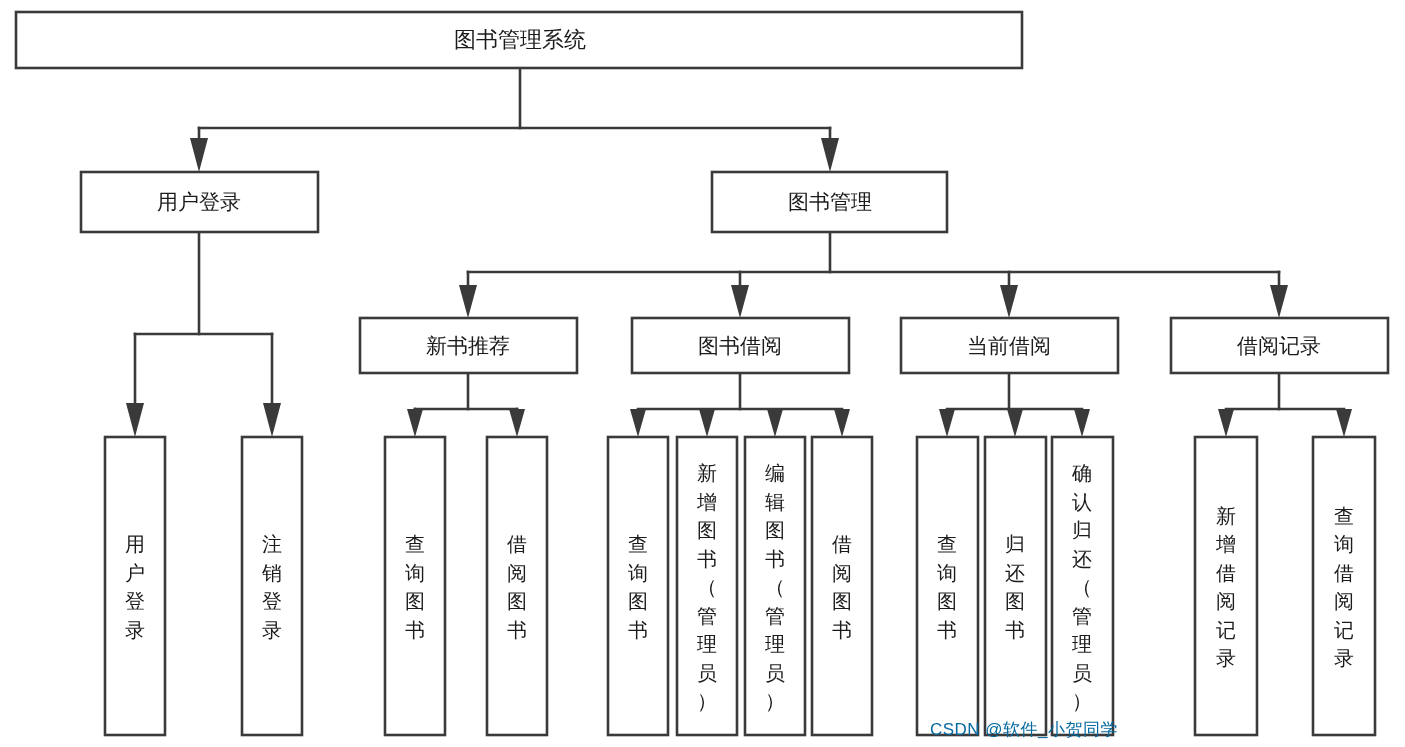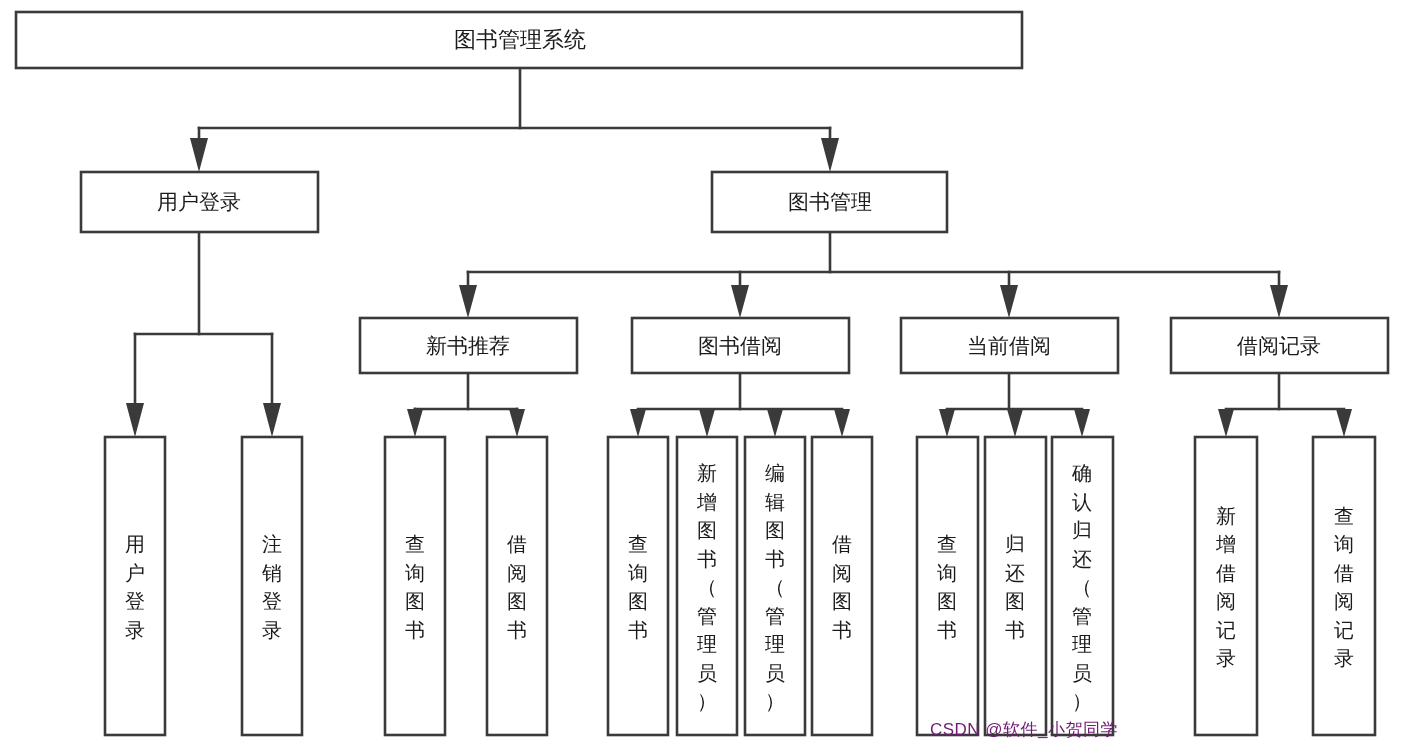--- a/index.html
+++ b/index.html
@@ -55,21 +55,21 @@
   .arrow-head {
     fill: #3a3a3a;
     stroke: none;
   }
   .watermark {
     position: absolute;
     right: 8px;
     bottom: 6px;
     font-family: "Liberation Sans", "DejaVu Sans", sans-serif;
     font-size: 17px;
-    color: #701a75;
+    color: #0369a1;
     white-space: nowrap;
     letter-spacing: 0.5px;
     margin-left: 11px;
   }
 </style>
 </head>
 <body>
 
 <div id="diagram-root">
 

